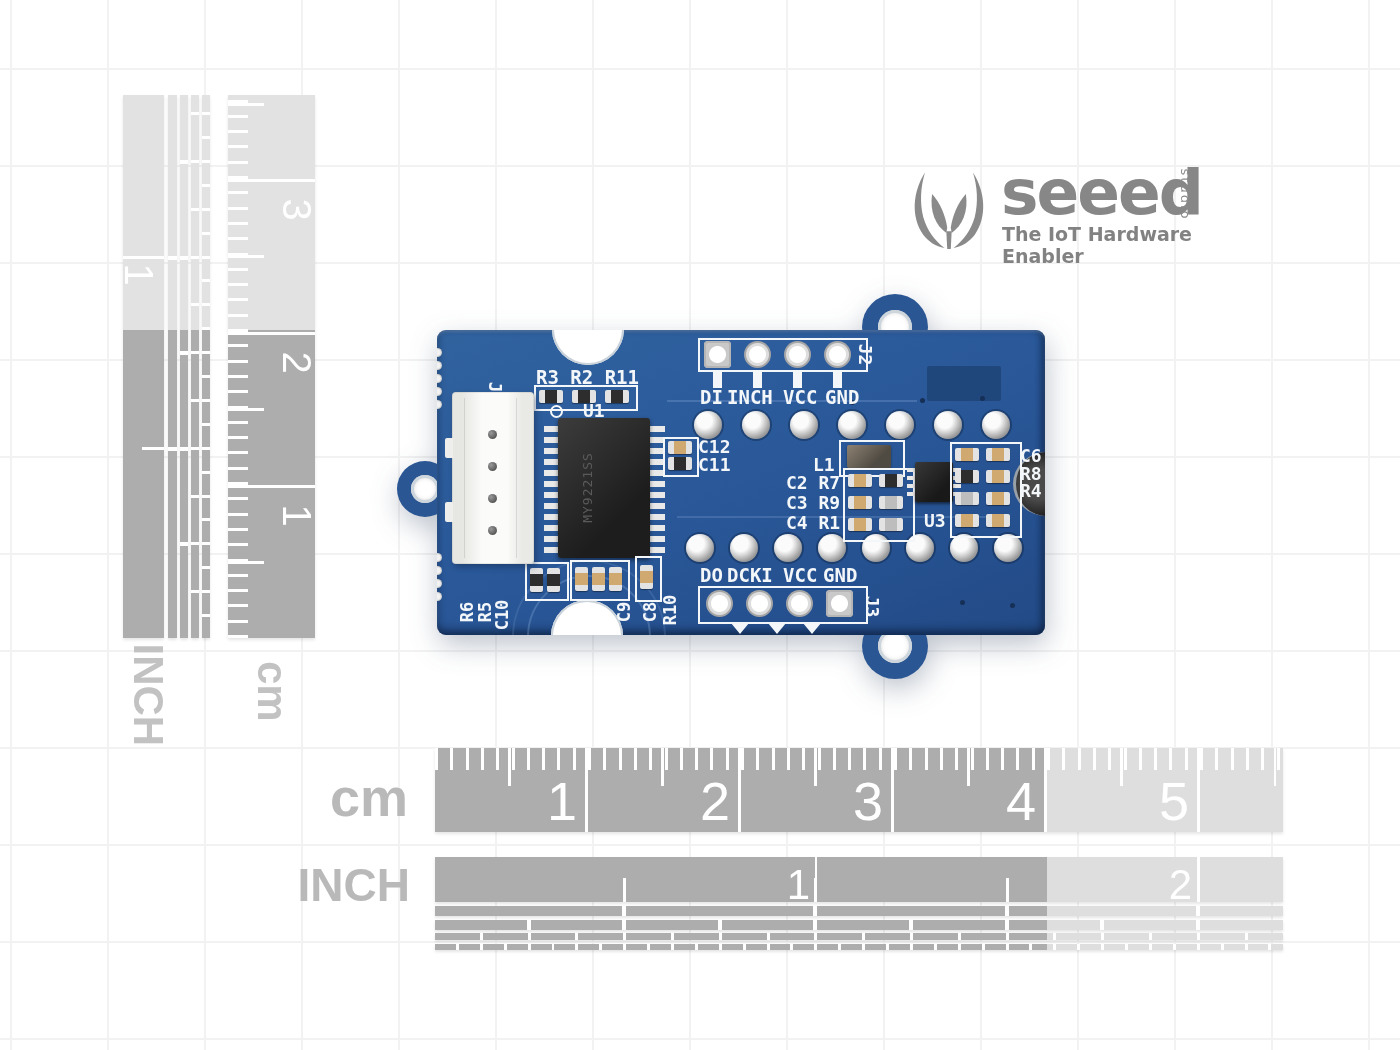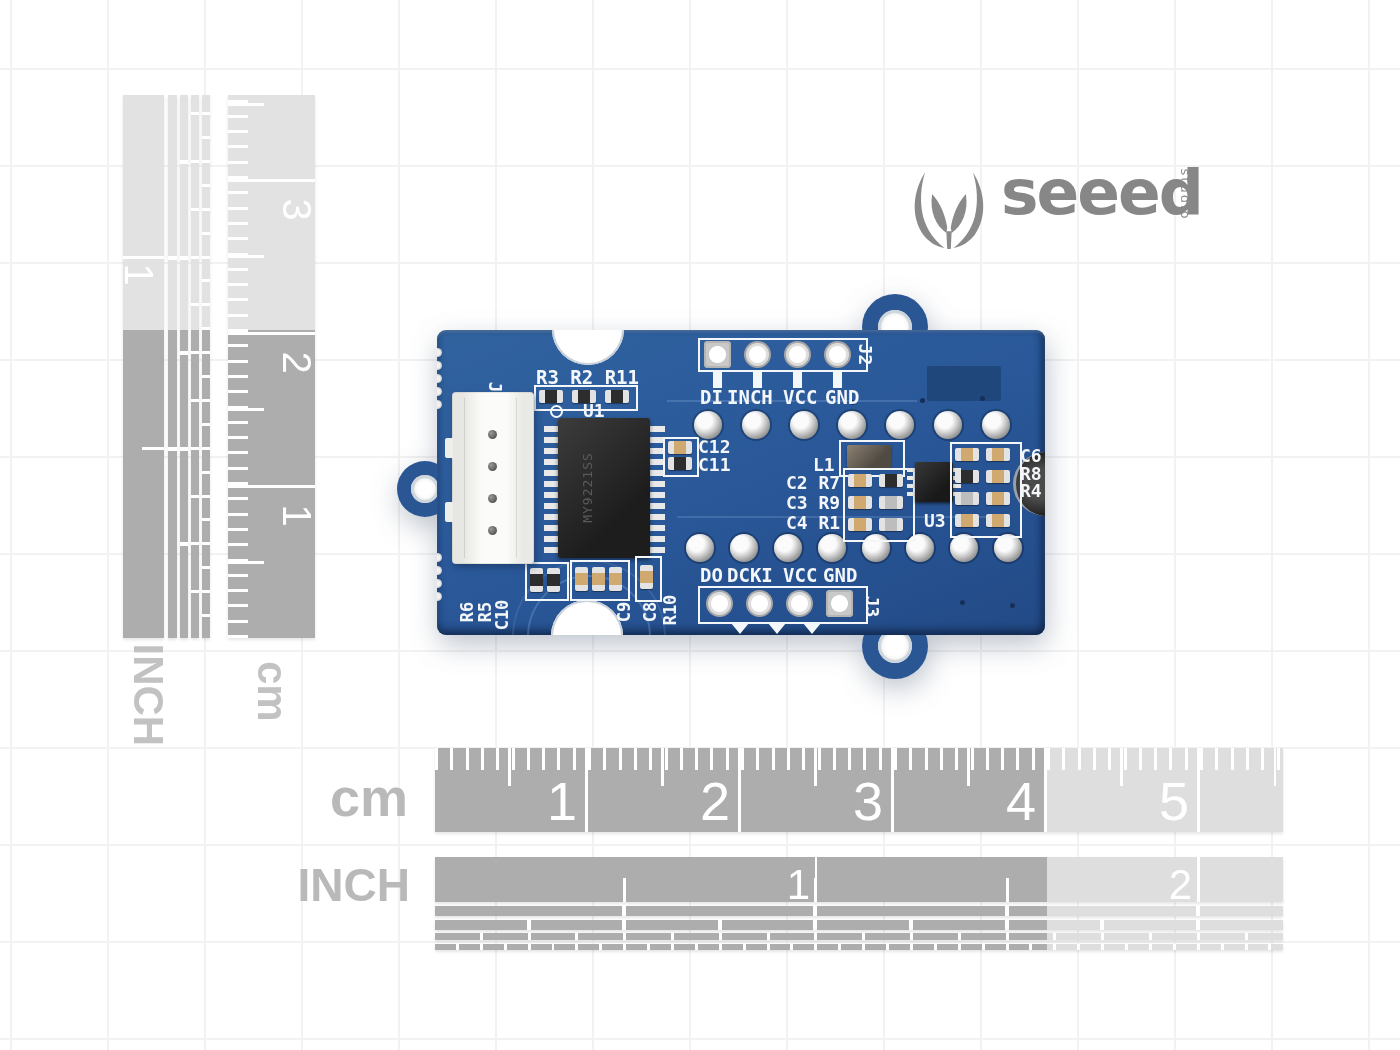--- a/index.html
+++ b/index.html
@@ -153,20 +153,21 @@
       <g fill="#8a8a8a">
         <path d="M18,4 C4,26 2,54 16,74 C22,82 30,87 40,89 C28,80 20,68 16,54 C12,38 13,20 18,4 Z"></path>
         <path d="M72,4 C86,26 88,54 74,74 C68,82 60,87 50,89 C62,80 70,68 74,54 C78,38 77,20 72,4 Z"></path>
         <path d="M42,72 C30,63 23,48 26,28 C35,38 41,52 43,66 Z"></path>
         <path d="M48,72 C60,63 67,48 64,28 C55,38 49,52 47,66 Z"></path>
         <path d="M42,70 L48,70 L47,90 L43,90 Z"></path>
       </g>
     </svg>
     <span class="abs logo-brand" style="left:96px;top:2px;">seeed</span>
     <span class="abs logo-studio rot90" style="left:255px;top:28px;">studio</span>
+    <span class="abs logo-tag" style="left:97px;top:64px;">The IoT Hardware Enabler</span>
   </div>
 
   <div class="board-wrap">
 
     <div class="ear" style="left:862px;top:294px;width:66px;height:66px;"></div>
     <div class="hole" style="left:878px;top:310px;width:34px;height:34px;"></div>
     <div class="ear" style="left:862px;top:613px;width:66px;height:66px;"></div>
     <div class="hole" style="left:878px;top:629px;width:34px;height:34px;"></div>
     <div class="ear" style="left:397px;top:461px;width:56px;height:56px;"></div>
     <div class="hole" style="left:411px;top:475px;width:28px;height:28px;"></div>

